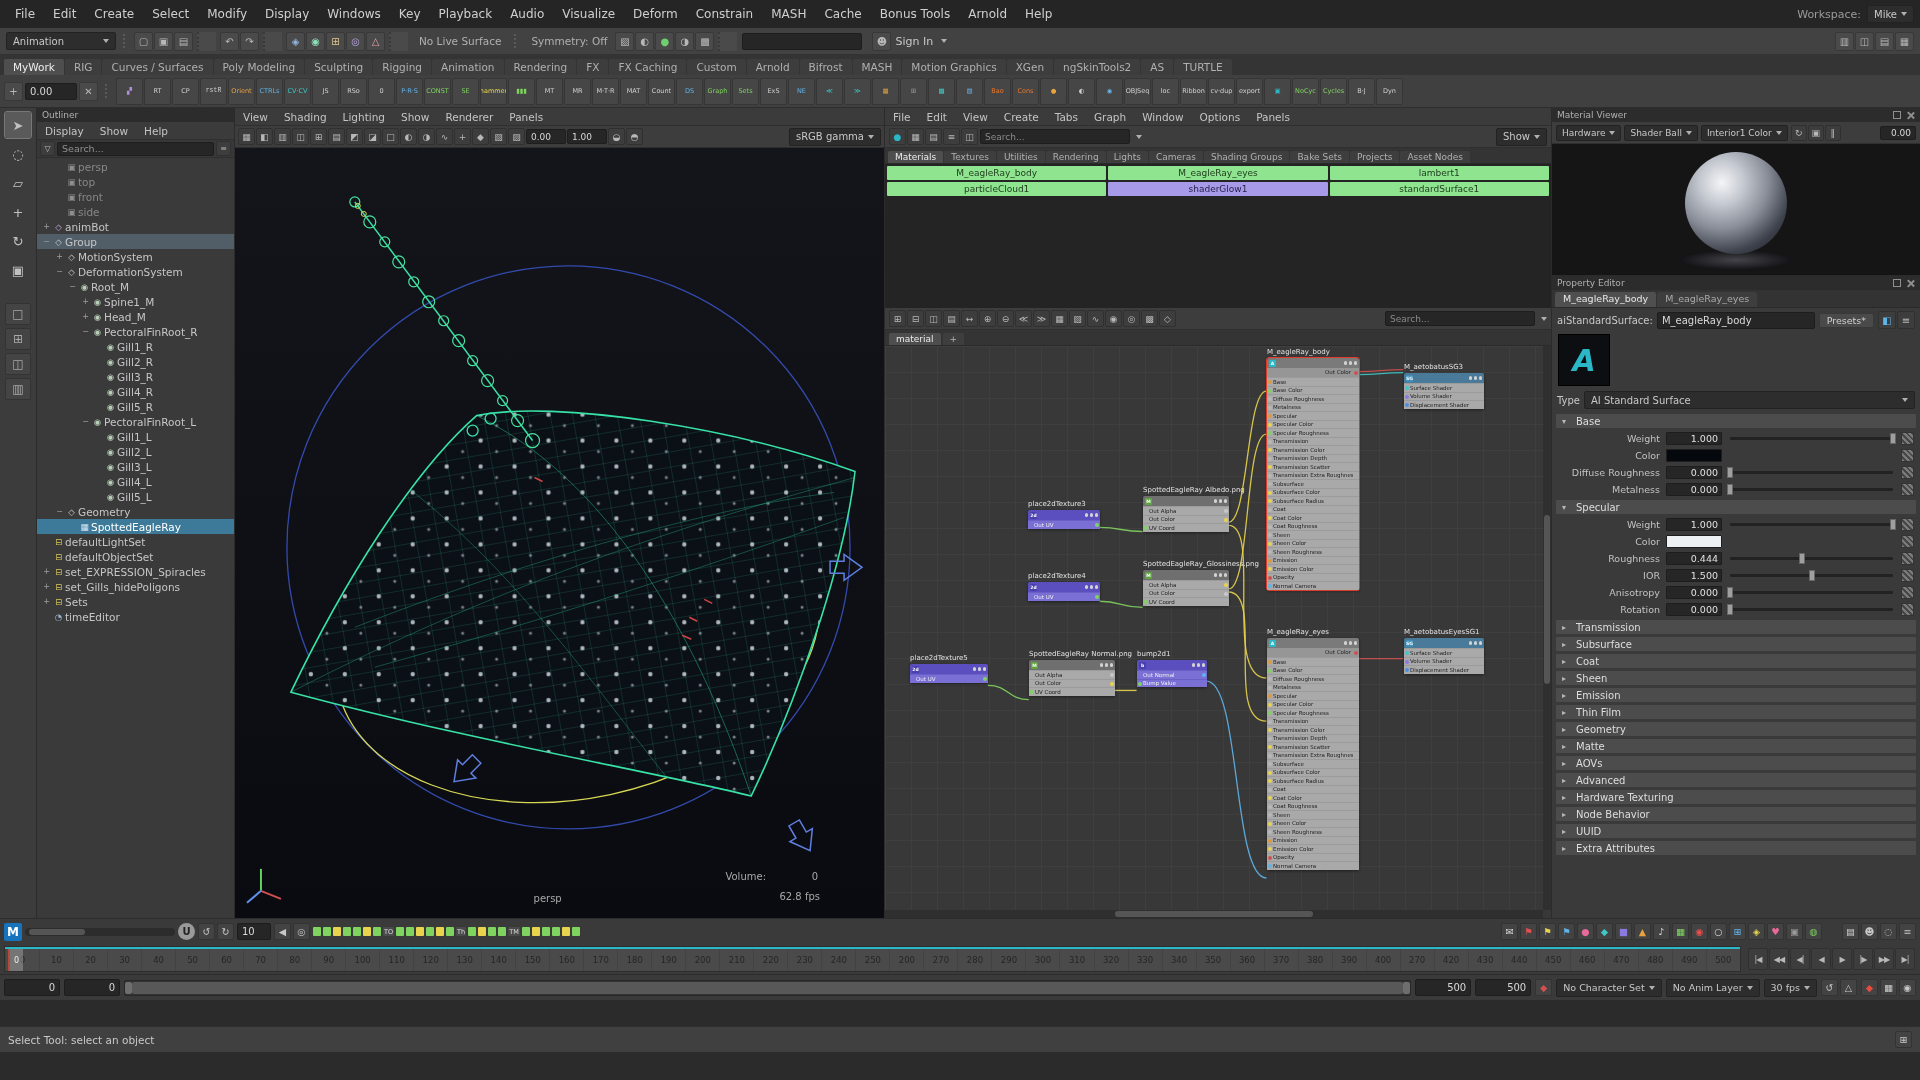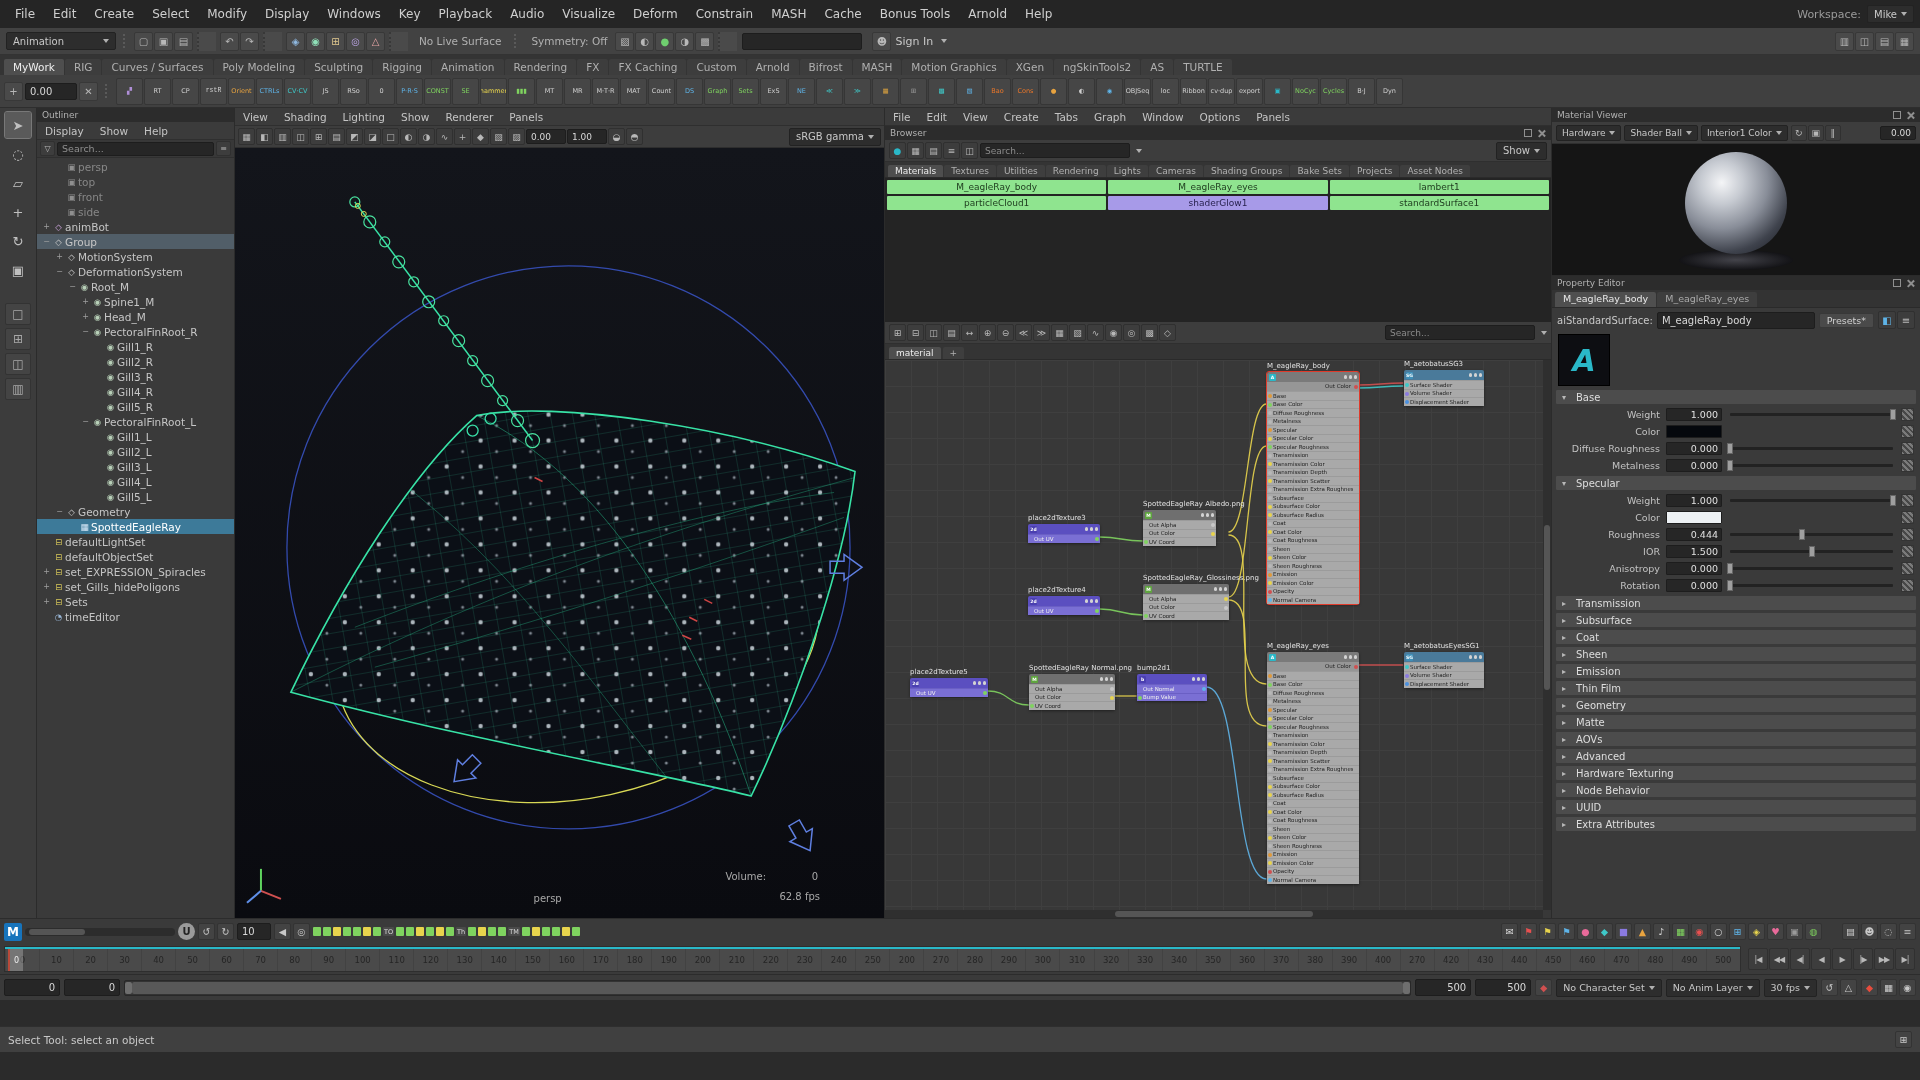--- a/index.html
+++ b/index.html
@@ -612,26 +612,20 @@
         <span class="mi2">File</span>
         <span class="mi2">Edit</span>
         <span class="mi2">View</span>
         <span class="mi2">Create</span>
         <span class="mi2">Tabs</span>
         <span class="mi2">Graph</span>
         <span class="mi2">Window</span>
         <span class="mi2">Options</span>
         <span class="mi2">Panels</span>
       </div>
-    <div class="phead">
-        <span>Browser</span>
-        <div class="sp"></div>
-        <i class="icoSq"></i>
-        <i class="icoX"></i>
-      </div>
     <div class="btool">
       <div class="icons">
           <span class="chip" style="color: rgb(42, 184, 200);">●</span>
           <span class="chip">▦</span>
           <span class="chip">▤</span>
           <span class="chip">≡</span>
           <span class="chip">◫</span>
         </div>
       <div class="search">Search...</div>
       <i class="caret"></i>
@@ -718,21 +712,21 @@
           </div>
 
           <div>
               <div class="nrow">
               <i class="dl"></i>
               <span class="nlab">Out UV</span>
               <i class="dr" style="background: rgb(127, 211, 95);"></i>
             </div>
             </div>
         </div>
-          <div class="node n-file" style="left: 258px; top: 150px; width: 73px;">
+          <div class="node n-file" style="left: 258px; top: 150px; width: 86px;">
           <div class="ntitle">SpottedEagleRay Albedo.png</div>
           <div class="nhead" style="background: rgb(111, 111, 111);">
             <span class="nchip" style="background: rgb(95, 165, 63);">M</span>
             <span class="hdots">
                 <i></i>
                 <i></i>
                 <i></i>
               </span>
           </div>
 
@@ -1006,21 +1000,21 @@
               <span class="nlab">Opacity</span>
               <i class="dr"></i>
             </div>
               <div class="nrow">
               <i class="dl" style="background: rgb(95, 180, 232);"></i>
               <span class="nlab">Normal Camera</span>
               <i class="dr"></i>
             </div>
             </div>
         </div>
-          <div class="node n-sg" style="left: 519px; top: 10px; width: 80px;">
+          <div class="node n-sg" style="left: 519px; top: 27px; width: 80px;">
           <div class="ntitle">M_aetobatusSG3</div>
           <div class="nhead" style="background: rgb(74, 122, 154);">
             <span class="nchip" style="background: rgb(63, 143, 184);">SG</span>
             <span class="hdots">
                 <i></i>
                 <i></i>
                 <i></i>
               </span>
           </div>
 
@@ -1265,20 +1259,28 @@
     <div class="perow">
       <span>aiStandardSurface:</span>
       <div class="tf" style="flex:1">M_eagleRay_body</div>
       <span class="pebtn">Presets*</span>
       <div class="icons">
           <span class="chip" style="color: rgb(95, 180, 232);">◧</span>
           <span class="chip">≡</span>
         </div>
     </div>
     <div class="badge" style="color: rgb(42, 184, 200);">A</div>
+    <div class="perow">
+      <span>Type</span>
+      <div class="dd" style="flex:1">
+          <span>AI Standard Surface</span>
+          <div class="sp"></div>
+          <i class="caret"></i>
+        </div>
+    </div>
     <div style="overflow:hidden">
         <div class="sec">
         <div class="sec-h">
             <span class="arr">▾</span>
             <span>Base</span>
           </div>
         <div>
             <div class="prow">
             <span class="plab">Weight</span>
             <span class="pfield">1.000</span>

